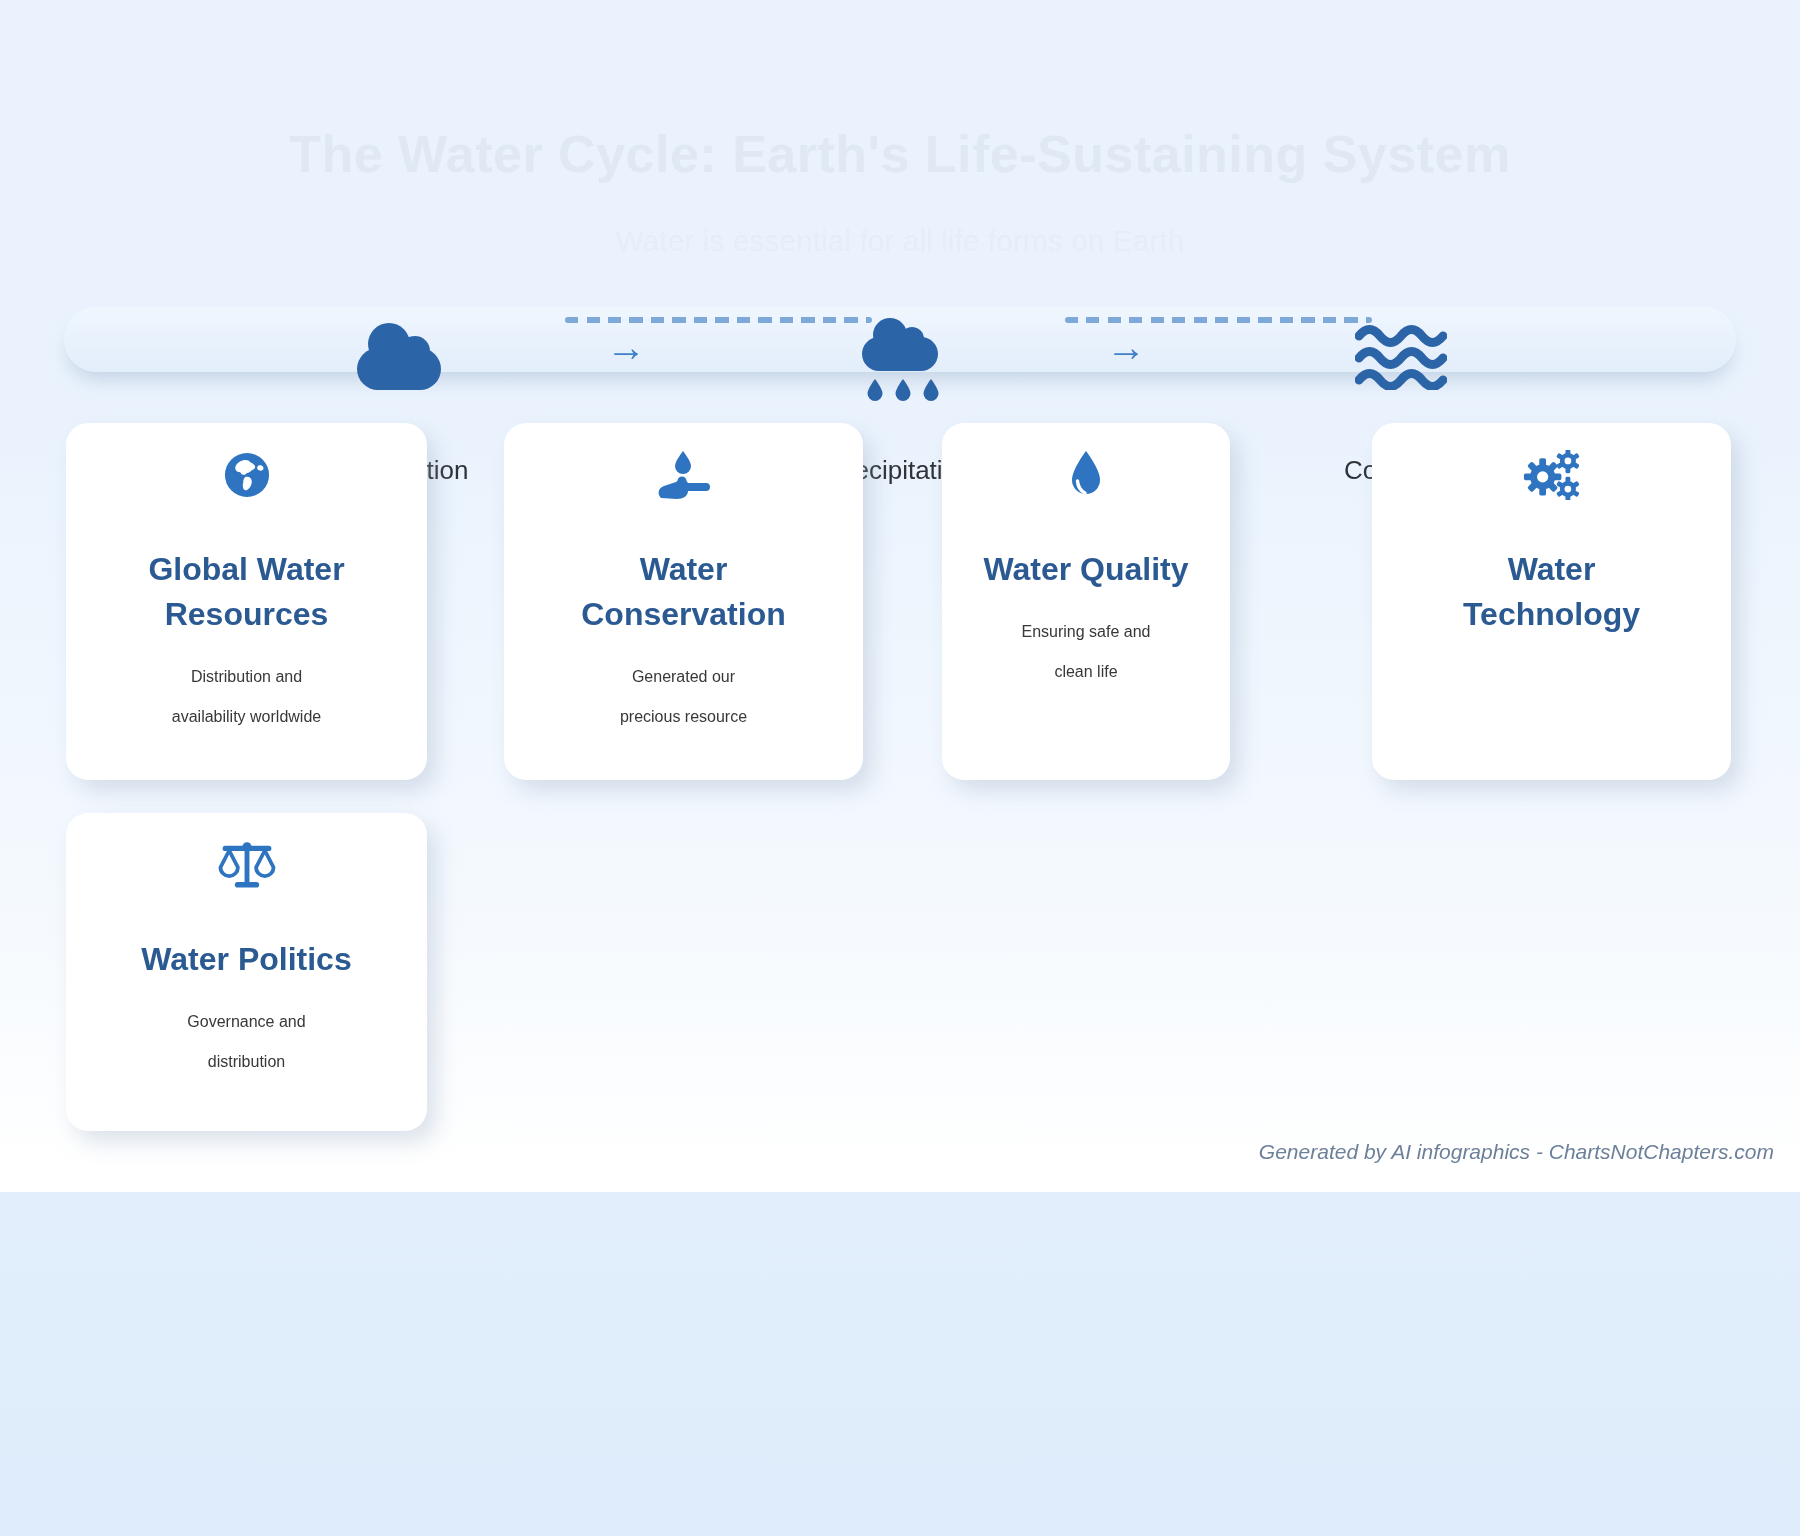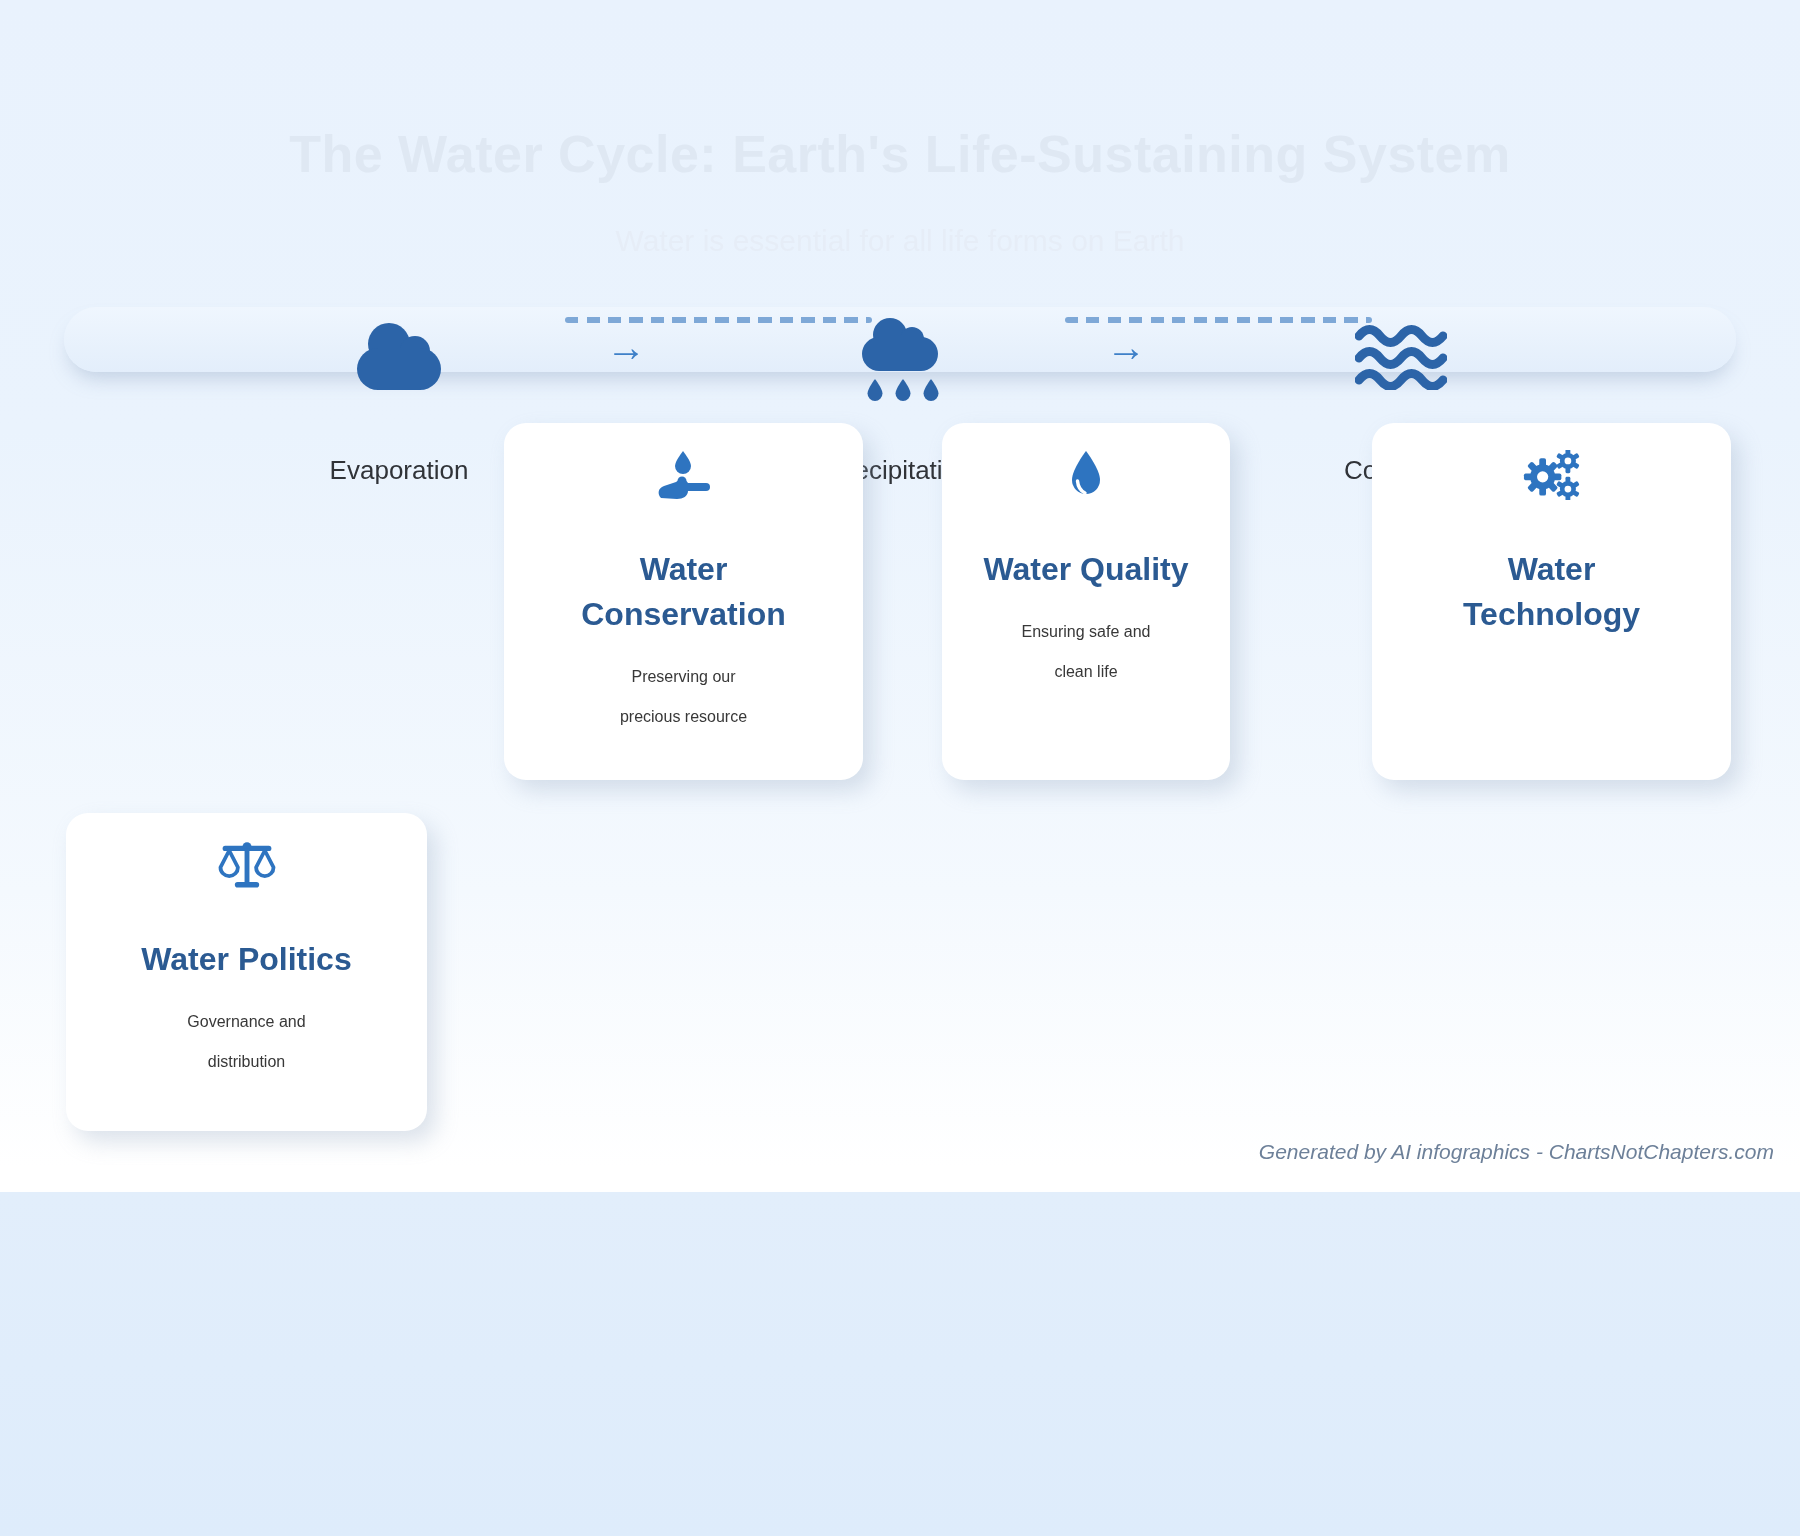--- a/index.html
+++ b/index.html
@@ -115,38 +115,56 @@
       <path d="M4 12 q 10.5 -13 21 0 t 21 0 t 21 0 t 21 0"></path>
       <path d="M4 34 q 10.5 -13 21 0 t 21 0 t 21 0 t 21 0"></path>
       <path d="M4 56 q 10.5 -13 21 0 t 21 0 t 21 0 t 21 0"></path>
     </g>
   </svg>
 
   <span class="stage-label" style="left:399px;">Evaporation</span>
   <span class="stage-label" style="left:900px;">Precipitation</span>
   <span class="stage-label" style="left:1401px;">Collection</span>
 
+  <div class="card card-1">
+    <div class="card-icon">
+      <svg width="46" height="46" viewBox="0 0 48 48">
+        <circle cx="24" cy="24" r="23" fill="#2e74c0"></circle>
+        <path fill="#fff" d="M12 15 C14 10 21 7 26 9 C27 11 30 11 31 13 C33 14 33 17 31 18 C28 19 27 22 24 22 C22 25 18 24 17 21 C13 21 11 18 12 15 Z"></path>
+        <path fill="#fff" d="M22 26 C26 25 29 27 29 31 C29 35 26 39 23 40 C20 40 19 36 20 32 C20 29 21 27 22 26 Z"></path>
+        <path fill="#fff" d="M36 14 C39 13 42 15 41 18 C40 20 37 20 35 18 C34 16 35 15 36 14 Z"></path>
+      </svg>
+    </div>
+    <div class="card-title">
+      <span class="line">Global Water</span>
+        <span class="line">Resources</span>
+    </div>
+    <div class="card-desc">
+      <span class="line">Distribution and</span>
+        <span class="line">availability worldwide</span>
+    </div>
+  </div>
 
   <div class="card card-2">
     <div class="card-icon">
       <svg width="56" height="50" viewBox="0 0 56 50">
         <g fill="#2e74c0">
           <path d="M27 1 C27 1 19 11 19 16 A8 8 0 0 0 35 16 C35 11 27 1 27 1 Z"></path>
           <rect x="20" y="33" width="34" height="8" rx="4"></rect>
           <circle cx="26" cy="31" r="4.5"></circle>
           <path d="M5 48 C1 44 2 38 8 36 L20 32 C24 28 30 29 32 33 L32 41 C32 46 27 49 21 49 Z"></path>
         </g>
       </svg>
     </div>
     <div class="card-title">
       <span class="line">Water</span>
         <span class="line">Conservation</span>
     </div>
     <div class="card-desc">
-      <span class="line">Preserving our</span>
+      <span class="line">Generated our</span>
         <span class="line">precious resource</span>
     </div>
   </div>
 
   <div class="card card-3">
     <div class="card-icon">
       <svg width="36" height="50" viewBox="0 0 36 50">
         <path fill="#2e74c0" d="M18 1 C18 1 4 19 4 30 A14 14 0 0 0 32 30 C32 19 18 1 18 1 Z"></path>
         <path d="M9.5 31 C10 37 13 41 17 43" stroke="#fff" stroke-width="3.4" fill="none" stroke-linecap="round"></path>
       </svg>

